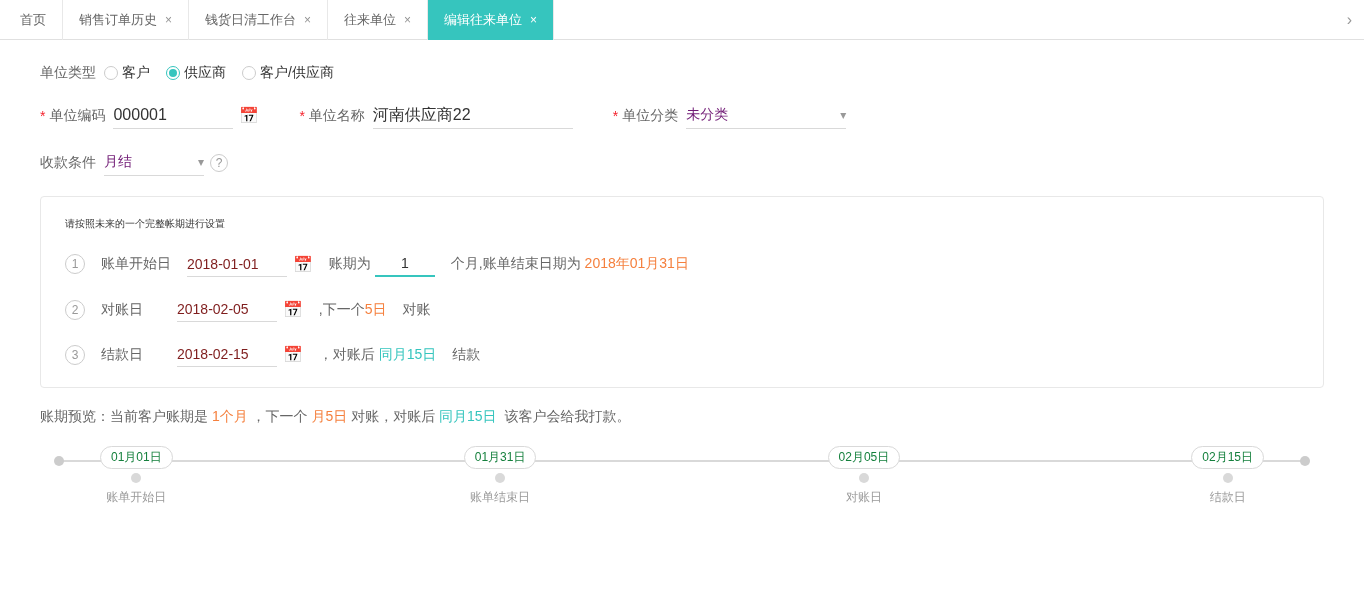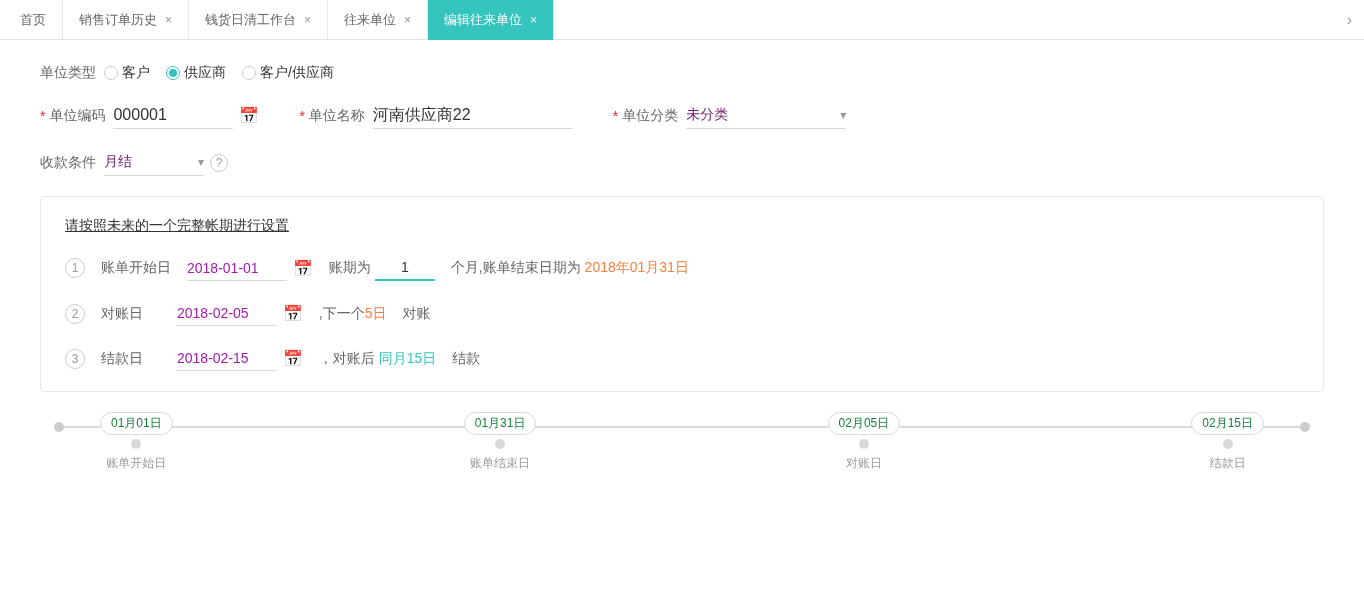--- a/index.html
+++ b/index.html
@@ -155,23 +155,22 @@
 
     
     .period-box {
       border: 1px solid #e8e8e8;
       border-radius: 4px;
       padding: 20px 24px;
       margin-bottom: 20px;
     }
     .period-title {
       color: #333;
-      font-size: 14px;
+      font-size: 10px;
       margin-bottom: 20px;
-      text-decoration: underline;
     }
     .period-row {
       display: flex;
       align-items: center;
       margin-bottom: 20px;
     }
     .period-num {
       width: 20px;
       height: 20px;
       border-radius: 50%;
@@ -190,21 +189,21 @@
       white-space: nowrap;
       min-width: 60px;
     }
     .period-date-input {
       border: none;
       border-bottom: 1px solid #d9d9d9;
       padding: 4px 0;
       width: 100px;
       outline: none;
       font-size: 14px;
-      color: #a21caf;
+      color: #7f1d1d;
     }
     .period-desc {
       color: #666;
       margin-left: 12px;
     }
     .highlight-orange { color: #f5803e; }
     .highlight-teal { color: #36c5be; }
 
     .month-input {
       border: none;
@@ -381,20 +380,29 @@
       <div class="period-num">3</div>
       <span class="period-field-label">结款日</span>
       <input class="period-date-input" type="text" value="2018-02-15" style="">
       <span class="cal-icon">📅</span>
       <span class="period-desc">&nbsp;，对账后&nbsp;</span>
       <span class="highlight-teal">同月15日</span>
       <span class="period-desc">&nbsp;结款</span>
     </div>
   </div>
 
+  <div class="preview-text">
+    <span>账期预览：当前客户账期是</span>
+    <span class="highlight-orange">1个月</span>
+    <span>，下一个</span>
+    <span class="highlight-orange">月5日</span>
+    <span>对账，对账后</span>
+    <span class="highlight-teal">同月15日</span>
+    <span>&nbsp;该客户会给我打款。</span>
+  </div>
 
   <div class="tl-wrapper">
     <div class="tl-line"></div>
 
     <div style="position:absolute;top:10px;left:-6px;width:10px;height:10px;border-radius:50%;background:#ccc;z-index:1;"></div>
 
     <div style="position:absolute;top:10px;right:-6px;width:10px;height:10px;border-radius:50%;background:#ccc;z-index:1;"></div>
 
     <div class="tl-dots-row" style="position:absolute;top:0;left:0;right:0;display:flex;justify-content:space-between;padding:0 40px;">
 

